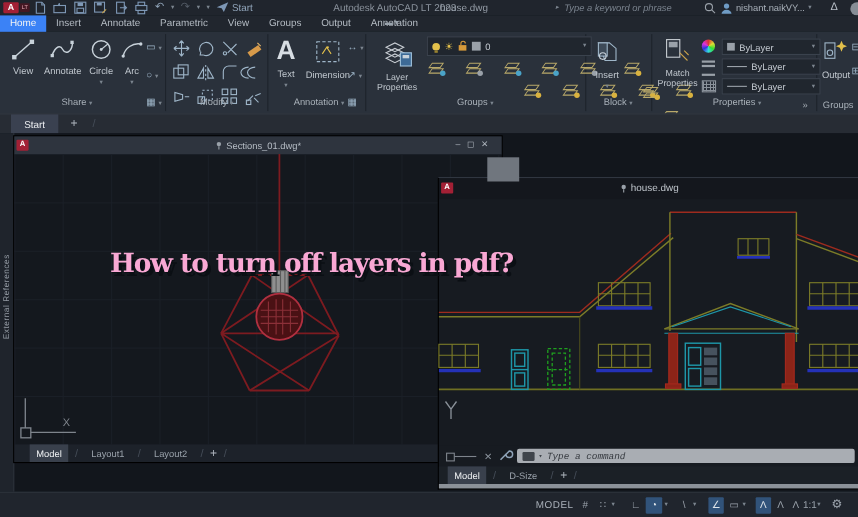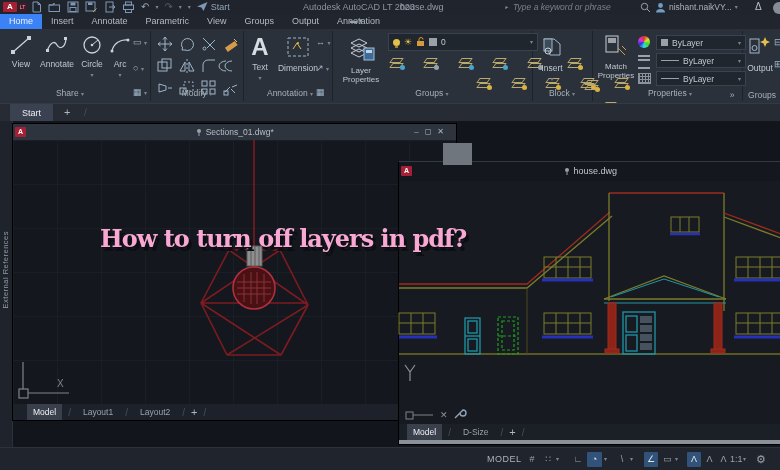--- a/index.html
+++ b/index.html
@@ -572,20 +572,25 @@
       </div>
       <div class="cmdrow">
         <svg width="30" height="12">
             <rect x="1" y="3" width="7" height="7" fill="none" stroke="#7e848c"></rect>
             <path d="M8 6h20" stroke="#7e848c"></path>
           </svg>
         <span>✕</span>
         <svg width="12" height="11">
             <path d="M2 9l5-5M7 4a3 3 0 1 0 3-3L8 3z" fill="none" stroke="#8fa3b8" stroke-width="1.4"></path>
           </svg>
+        <div class="cmdbar">
+          <span class="chip"></span>
+          <span class="chipcap">▾</span>
+          <span>Type a command</span>
+        </div>
       </div>
       <div class="htabs">
         <span class="mtab active">Model</span>
         <span class="slash">/</span>
         <span class="mtab">D-Size</span>
         <span class="slash">/</span>
         <span class="plus">+</span>
         <span class="slash">/</span>
       </div>
       <div class="hscroll"></div>

